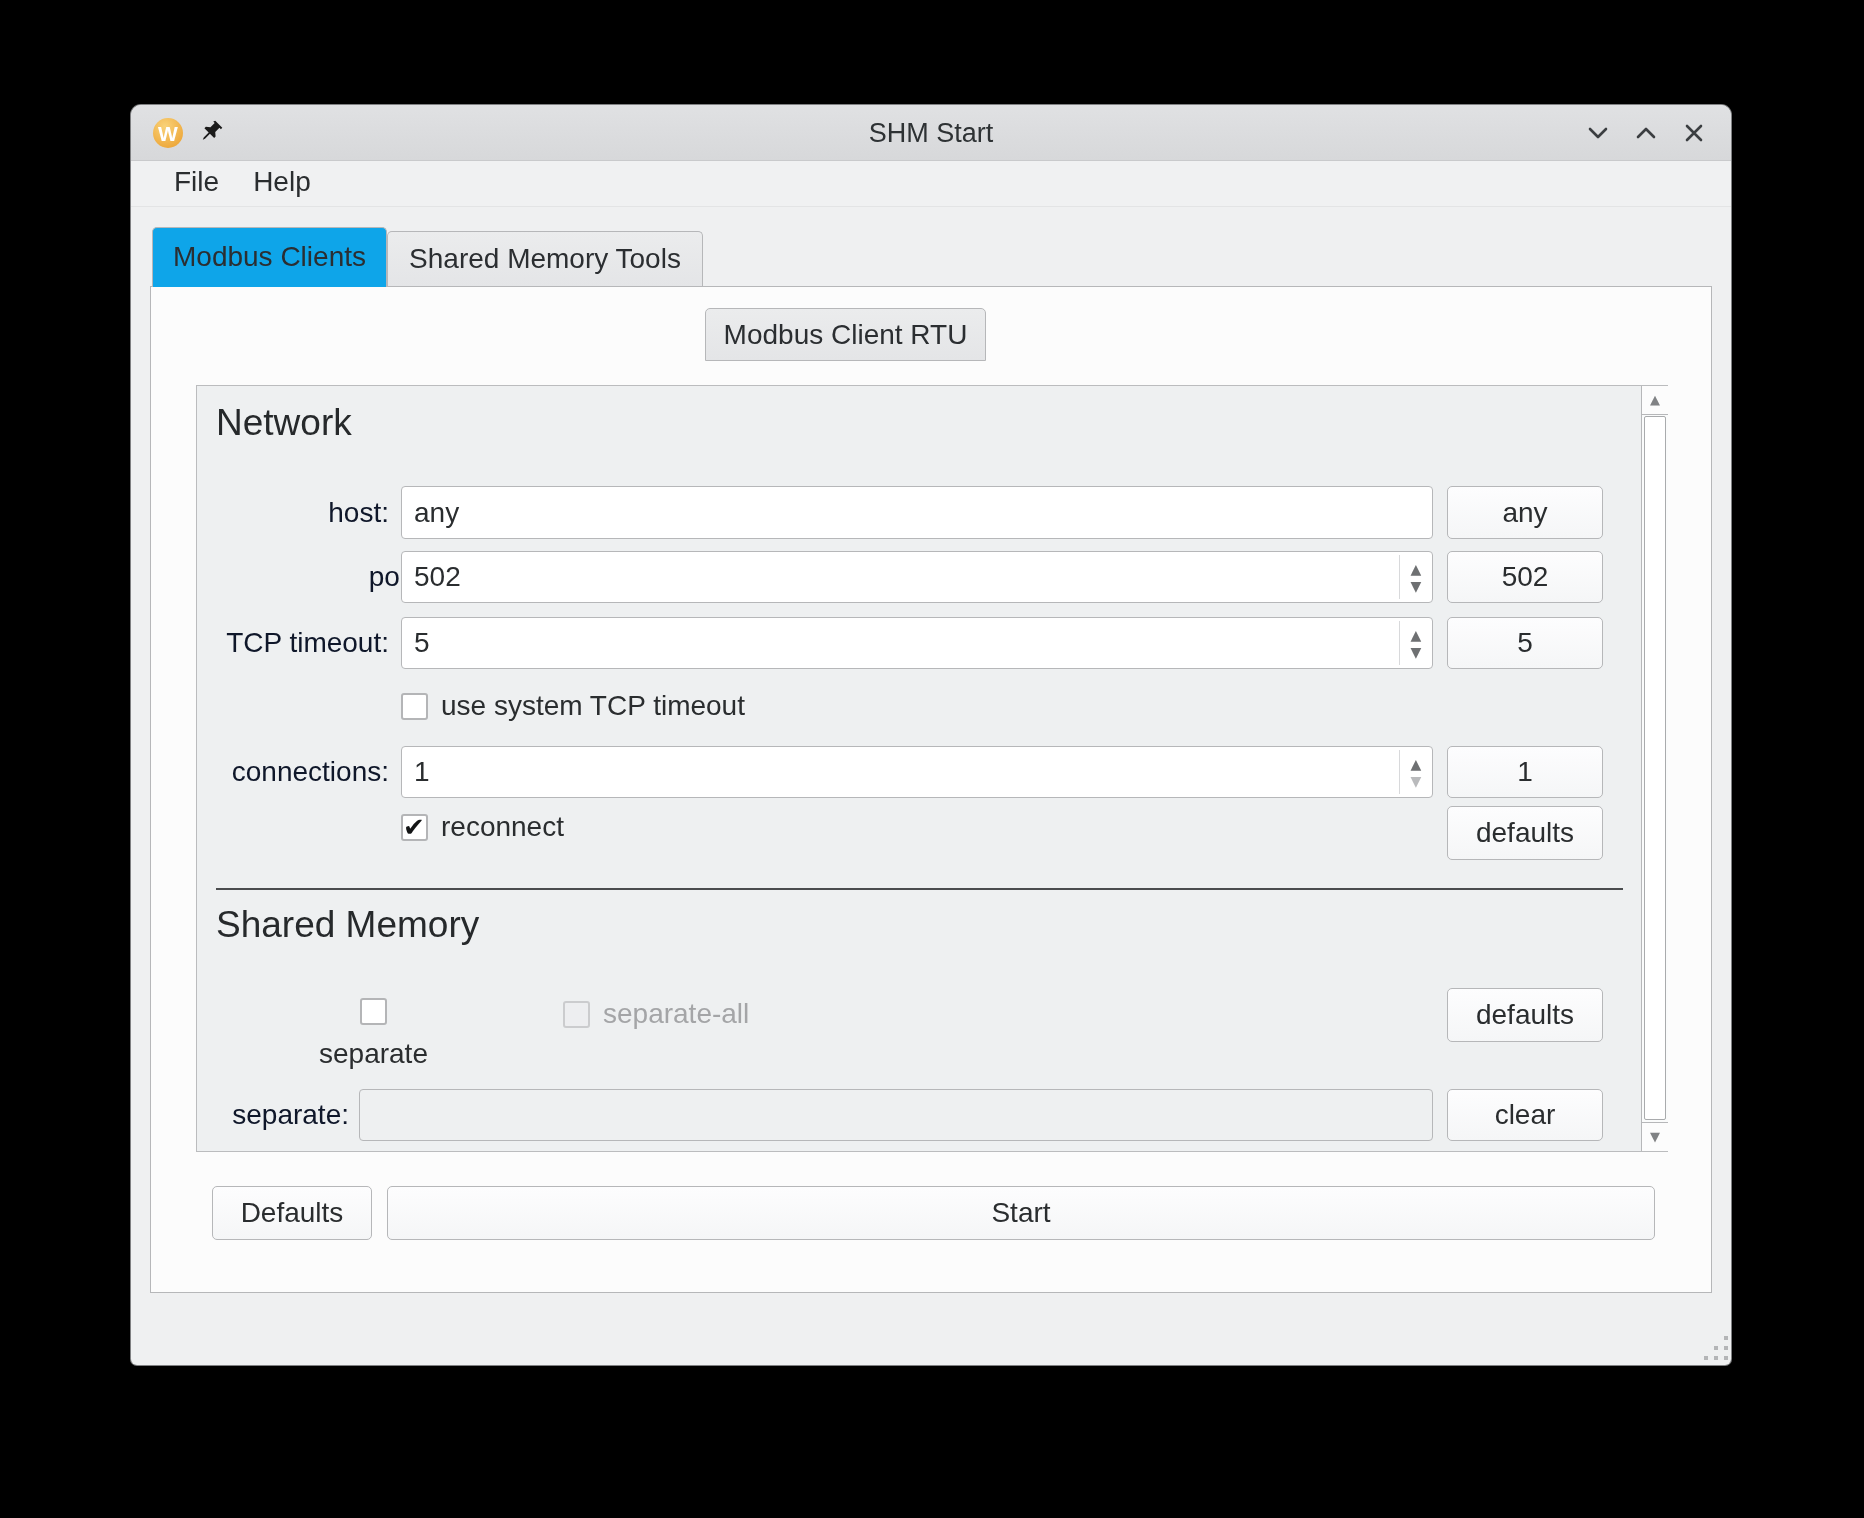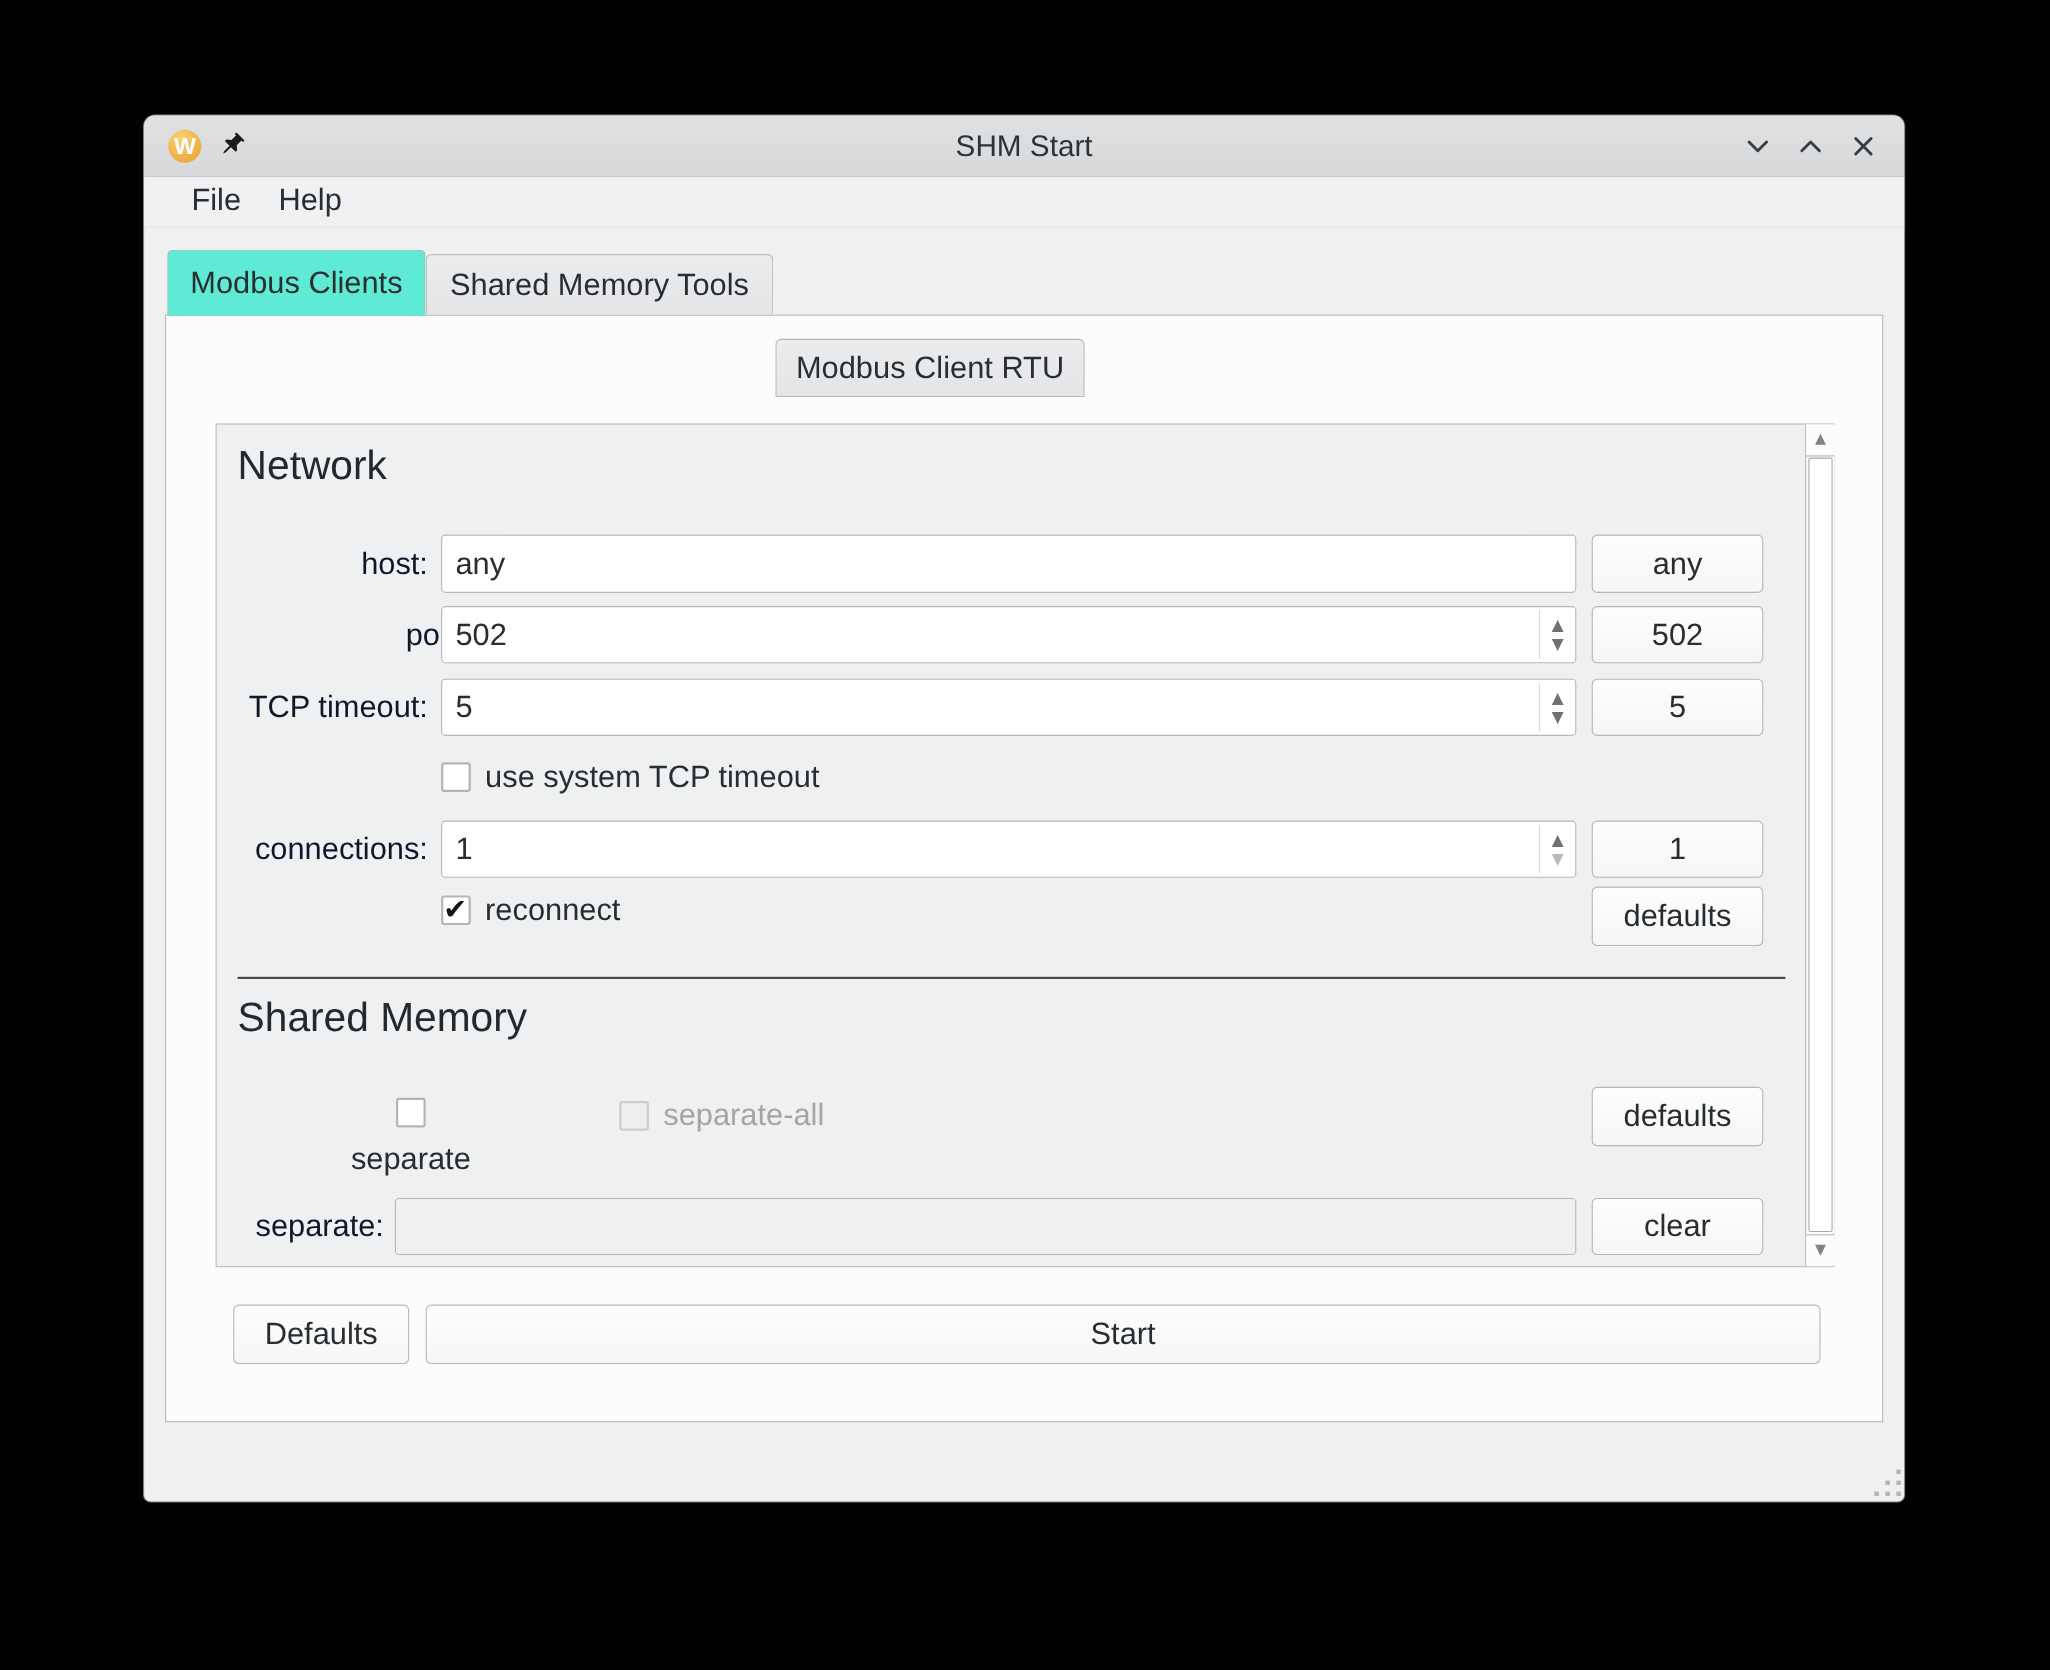--- a/index.html
+++ b/index.html
@@ -37,21 +37,21 @@
     border-bottom:1px solid #e3e4e5; display:flex; align-items:flex-end; padding-left:26px;
   }
   .menu-item { font-size:28px; height:46px; line-height:44px; padding:0 17px; color:#2a2d2f; }
   
   .tab {
     position:absolute; font-size:28px; text-align:center; color:#2b2e31;
     border:1px solid #b6b7b9; border-bottom:none; border-radius:5px 5px 0 0;
   }
   .tab.inactive { background:linear-gradient(#ebeced,#e4e5e7); z-index:1; }
   .tab.inactive.closed { border-bottom:1px solid #b6b7b9; }
-  .tab.active { background:#5eead4; }
+  .tab.active { background:#0ea5e9; }
   .tab-frame {
     position:absolute; left:19px; top:181px; width:1562px; height:1007px;
     background:#fcfcfc; border:1px solid #b6b7b9; z-index:2;
   }
   #tab-main-0 { left:21px;  top:122px; width:235px; height:60px; line-height:58px; z-index:3; }
   #tab-main-1 { left:256px; top:126px; width:316px; height:55px; line-height:53px; }
   #tab-sub-0  { left:41px;  top:203px; width:256px; height:53px; line-height:51px; z-index:3; }
   #tab-sub-1  { left:297px; top:198px; width:277px; height:64px; line-height:56px; z-index:4; }
   #tab-sub-2  { left:574px; top:203px; width:281px; height:53px; line-height:51px; z-index:3; }
   

